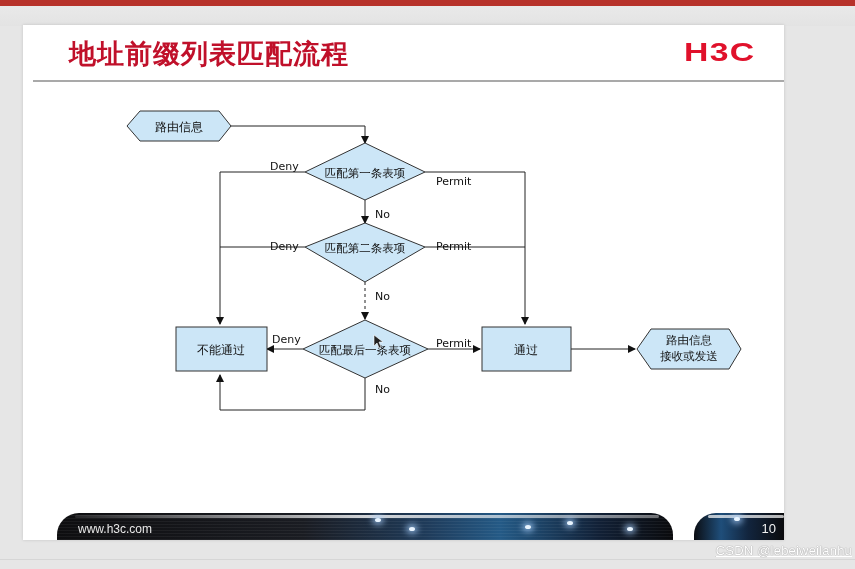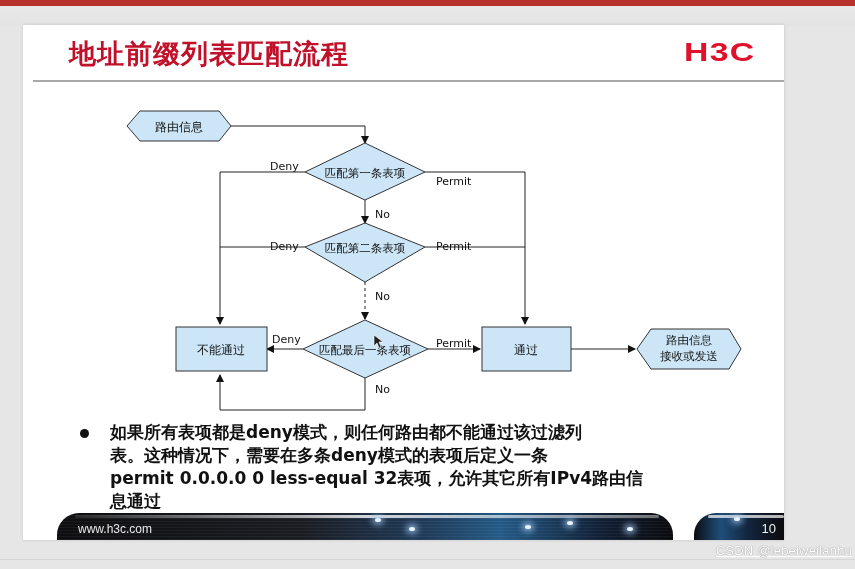--- a/index.html
+++ b/index.html
@@ -96,27 +96,20 @@
     <text x="352" y="275" font-size="11">No</text>
     <text x="249" y="318" font-size="11">Deny</text>
     <text x="413" y="322" font-size="11">Permit</text>
     <text x="352" y="368" font-size="11">No</text>
 
     <g>
       <path d="M351,310 L351,321 L354,318 L356,323 L358,322 L356,317 L360,317 Z" fill="#222" stroke="#fff" stroke-width="0.6"></path>
     </g>
   </svg>
 
-  <div class="bullet-block">
-    <span class="bullet-dot"></span>
-    <div class="bullet-text">如果所有表项都是deny模式，则任何路由都不能通过该过滤列</div>
-    <div class="bullet-text">表。这种情况下，需要在多条deny模式的表项后定义一条</div>
-    <div class="bullet-text">permit 0.0.0.0 0 less-equal 32表项，允许其它所有IPv4路由信</div>
-    <div class="bullet-text">息通过</div>
-  </div>
 
   <div class="footer-bar">
     <span class="footer-url">www.h3c.com</span>
     <span class="star" style="left:318px;top:5px;"></span>
     <span class="star" style="left:352px;top:14px;"></span>
     <span class="star" style="left:468px;top:12px;"></span>
     <span class="star" style="left:510px;top:8px;"></span>
     <span class="star" style="left:570px;top:14px;"></span>
   </div>
 

